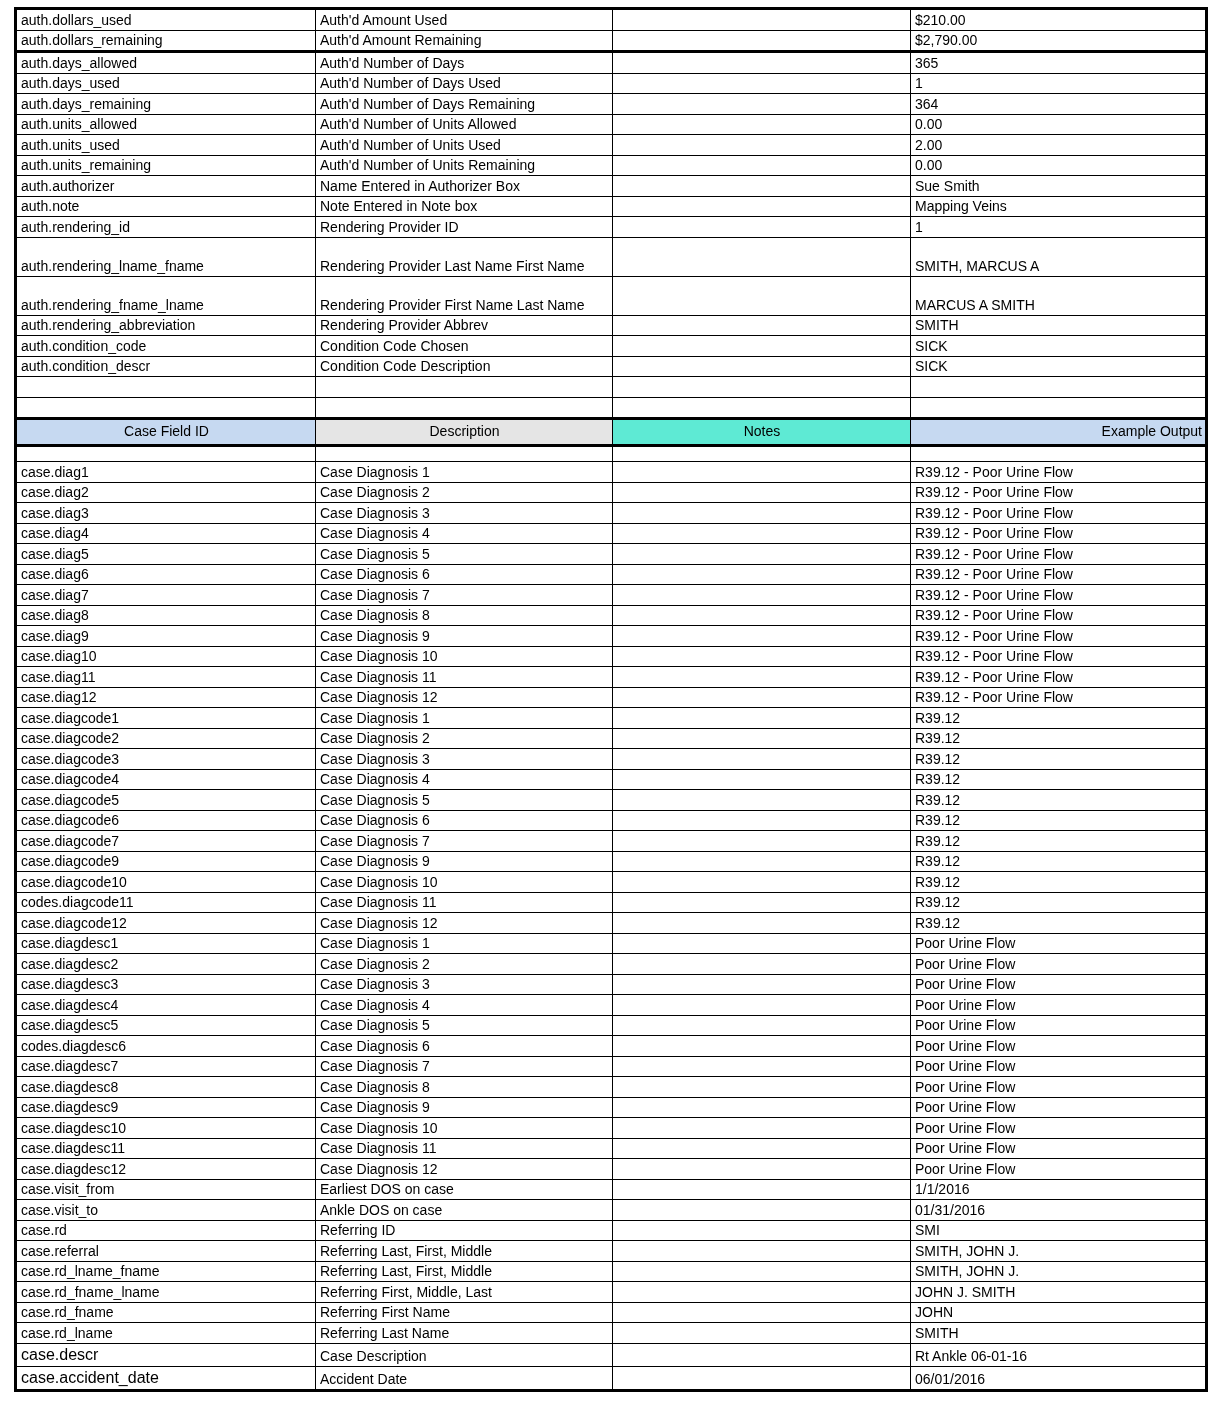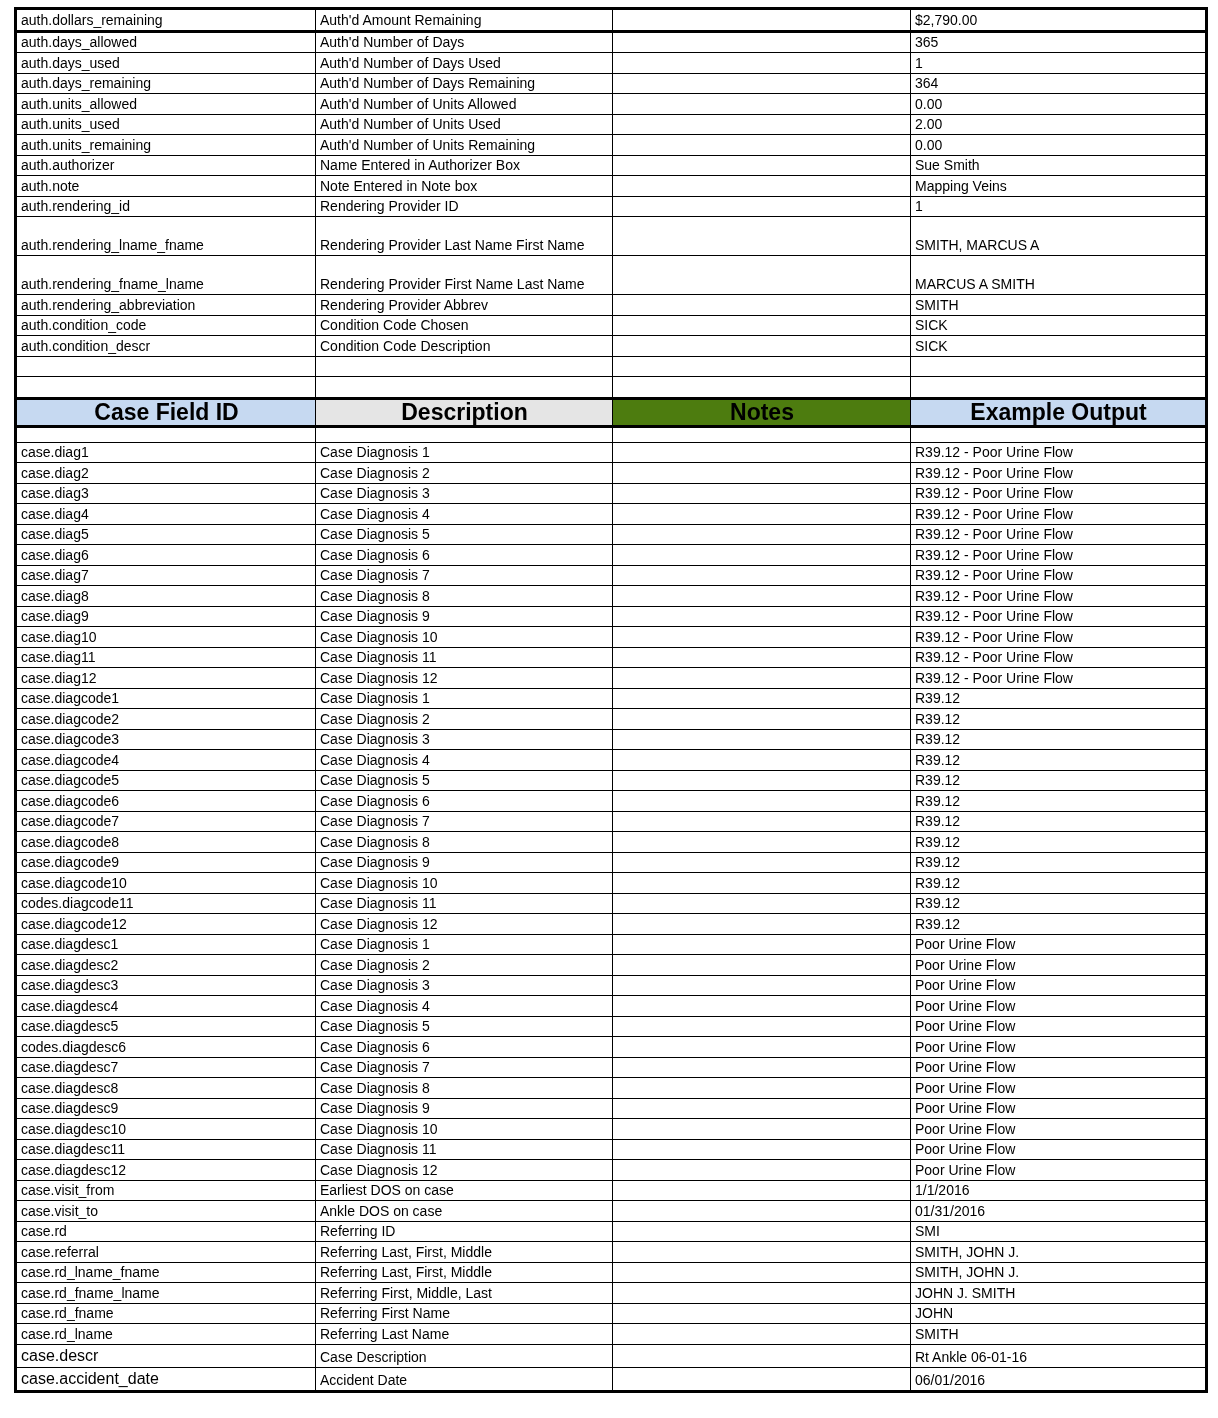--- a/index.html
+++ b/index.html
@@ -38,43 +38,49 @@
   table.doc-table td:last-child,  table.doc-table th:last-child  { border-right: 3px solid #000000; }
 
   tr.thick-bottom td { border-bottom: 3px solid #000000; }
   tr.tall td { height: 36px; }
   tr.blank-short td { height: 12px; }
 
   tr.section-header th {
     height: 23px;
     border-top: 3px solid #000000;
     border-bottom: 3px solid #000000;
-    font-weight: bold;
-    font-size: 23px;
+    font-weight: normal;
+    font-size: 14px;
     text-align: center;
     vertical-align: middle;
     padding-bottom: 1px;
   }
-  tr.section-header th:last-child { text-align: center; padding-left: 4px; }
+  tr.section-header th:last-child { text-align: right; padding-left: 4px; }
 
   tr.large td { height: 20px; }
   tr.large td.cell-field-id { font-size: 16px; }
 </style>
 </head>
 <body>
 
 <div class="page">
   <table class="doc-table">
     <colgroup>
       <col style="width:300px">
       <col style="width:297px">
       <col style="width:298px">
       <col style="width:296px">
     </colgroup>
     <tbody>
+        <tr>
+          <td class="cell-field-id">auth.dollars_used</td>
+          <td class="cell-description">Auth'd Amount Used</td>
+          <td class="cell-notes"></td>
+          <td class="cell-example-output">$210.00</td>
+        </tr>
         <tr class="thick-bottom">
           <td class="cell-field-id">auth.dollars_remaining</td>
           <td class="cell-description">Auth'd Amount Remaining</td>
           <td class="cell-notes"></td>
           <td class="cell-example-output">$2,790.00</td>
         </tr>
         <tr>
           <td class="cell-field-id">auth.days_allowed</td>
           <td class="cell-description">Auth'd Number of Days</td>
           <td class="cell-notes"></td>
@@ -166,21 +172,21 @@
         </tr>
         <tr class="blank">
           <td class="cell-field-id"></td>
           <td class="cell-description"></td>
           <td class="cell-notes"></td>
           <td class="cell-example-output"></td>
         </tr>
         <tr class="section-header">
           <th class="cell-field-id" style="background: rgb(198, 217, 241);">Case Field ID</th>
           <th class="cell-description" style="background: #e5e5e5;">Description</th>
-          <th class="cell-notes" style="background: #4d7c0f;">Notes</th>
+          <th class="cell-notes" style="background: #5eead4;">Notes</th>
           <th class="cell-example-output" style="background: rgb(198, 217, 241);">Example Output</th>
         </tr>
         <tr class="blank-short">
           <td class="cell-field-id"></td>
           <td class="cell-description"></td>
           <td class="cell-notes"></td>
           <td class="cell-example-output"></td>
         </tr>
         <tr>
           <td class="cell-field-id">case.diag1</td>
@@ -286,26 +292,20 @@
         </tr>
         <tr>
           <td class="cell-field-id">case.diagcode6</td>
           <td class="cell-description">Case Diagnosis 6</td>
           <td class="cell-notes"></td>
           <td class="cell-example-output">R39.12</td>
         </tr>
         <tr>
           <td class="cell-field-id">case.diagcode7</td>
           <td class="cell-description">Case Diagnosis 7</td>
-          <td class="cell-notes"></td>
-          <td class="cell-example-output">R39.12</td>
-        </tr>
-        <tr>
-          <td class="cell-field-id">case.diagcode8</td>
-          <td class="cell-description">Case Diagnosis 8</td>
           <td class="cell-notes"></td>
           <td class="cell-example-output">R39.12</td>
         </tr>
         <tr>
           <td class="cell-field-id">case.diagcode9</td>
           <td class="cell-description">Case Diagnosis 9</td>
           <td class="cell-notes"></td>
           <td class="cell-example-output">R39.12</td>
         </tr>
         <tr>

